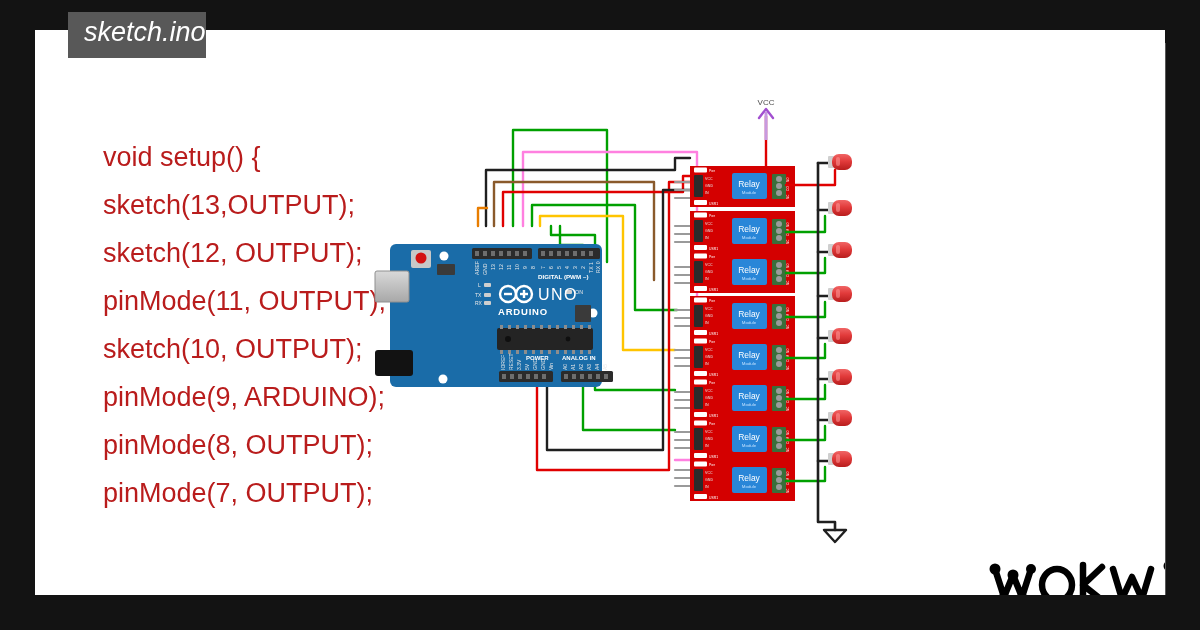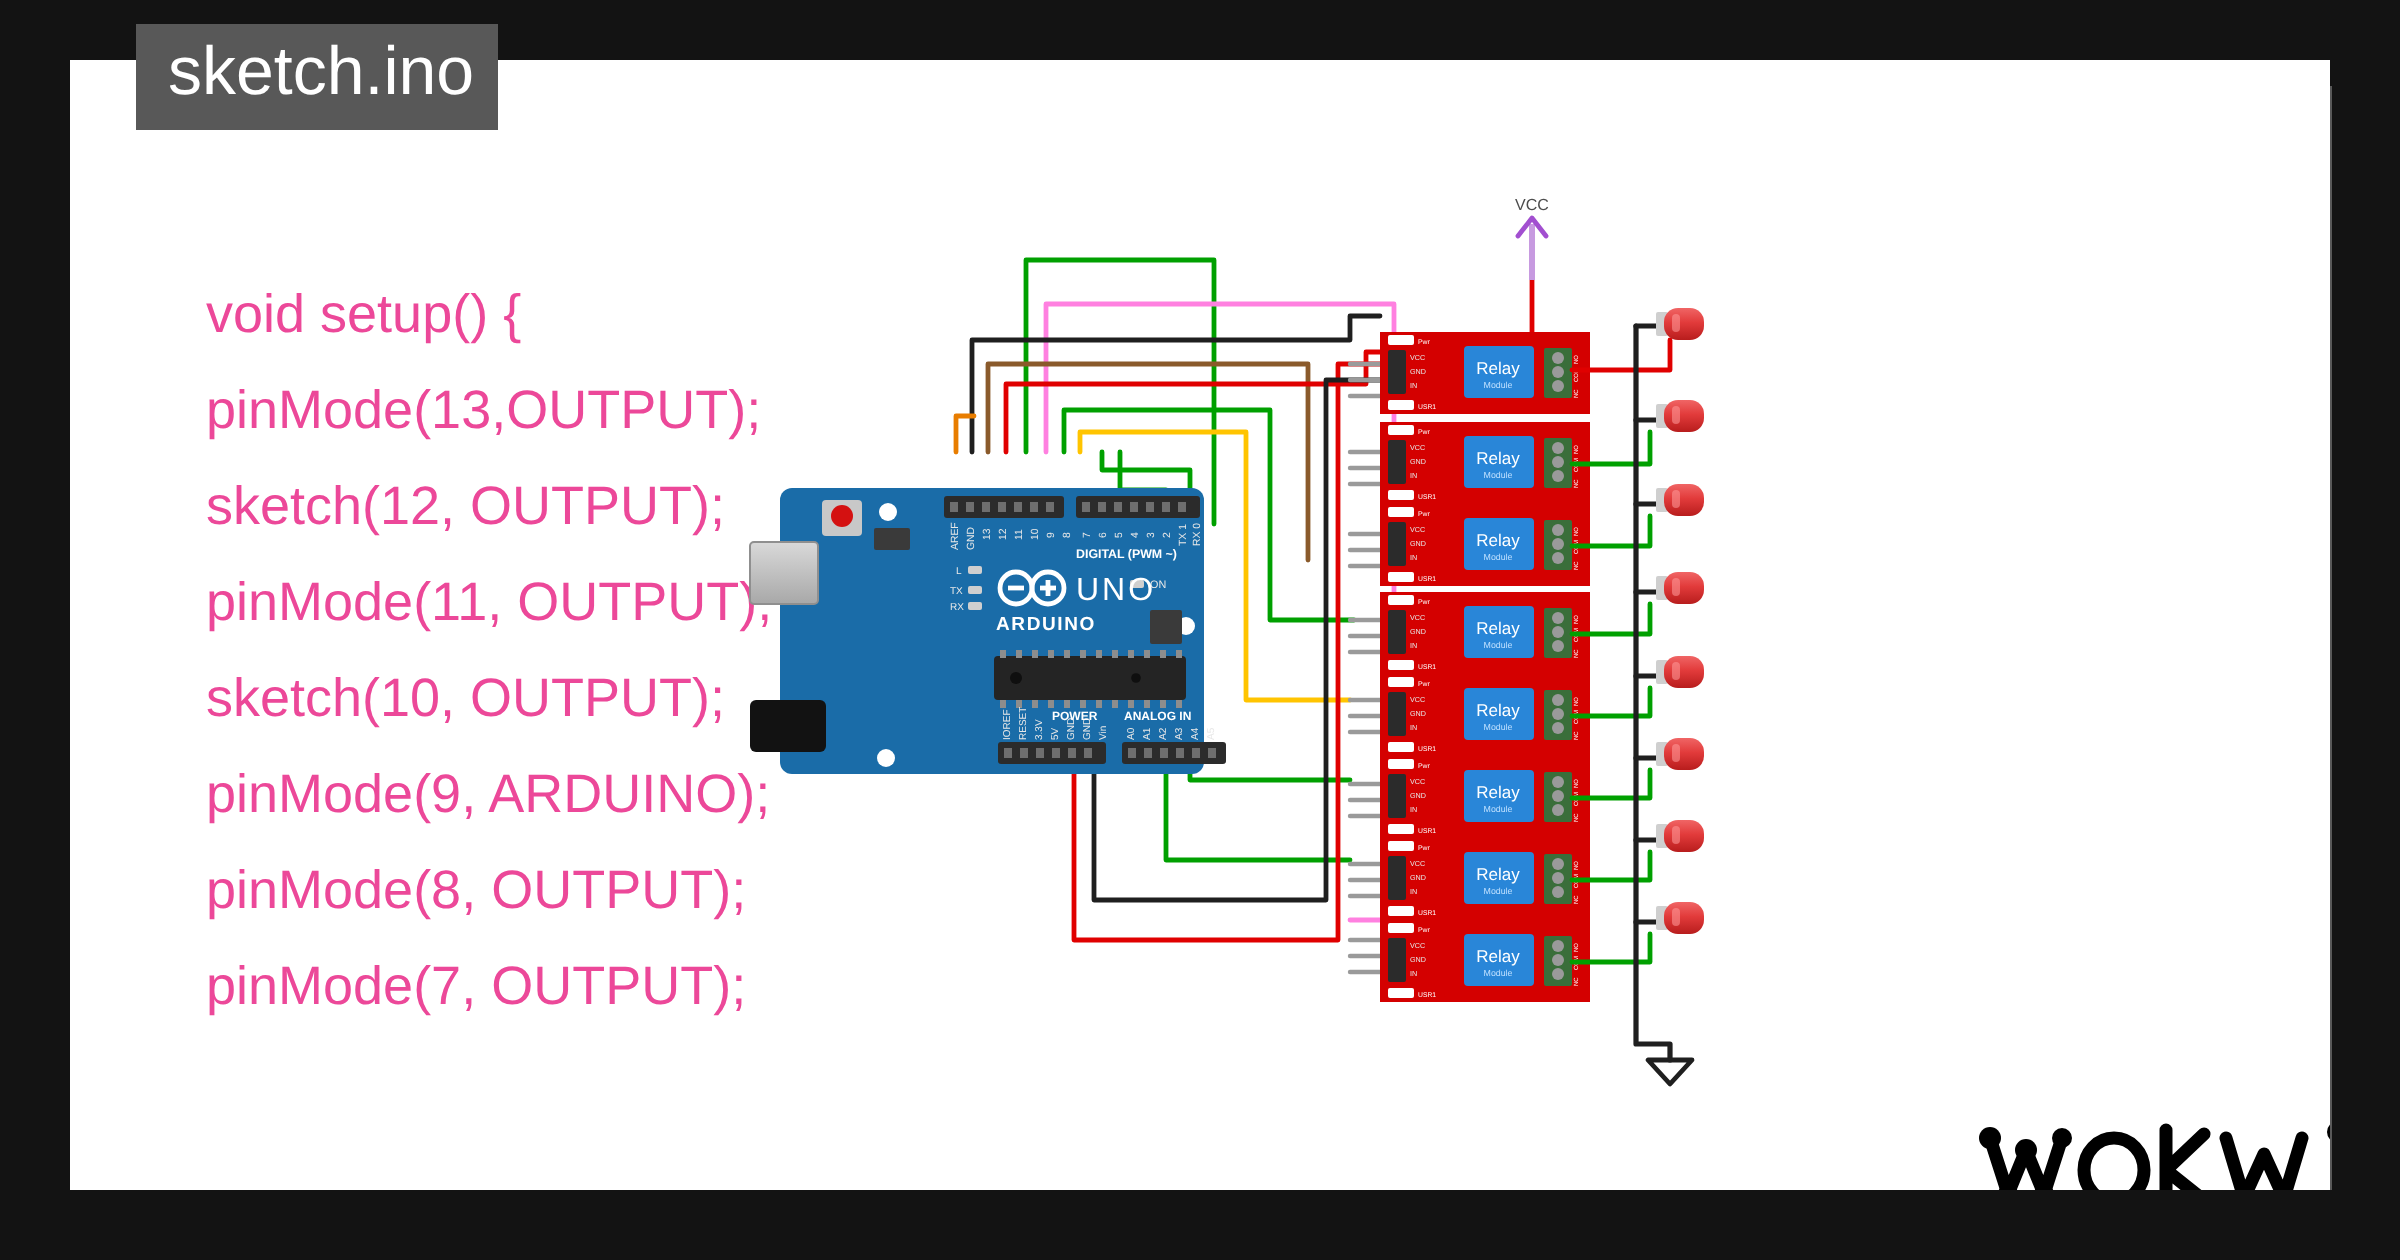--- a/index.html
+++ b/index.html
@@ -27,40 +27,41 @@
     left: 35px; top: 30px;
     width: 1130px; height: 565px;
     background: #ffffff;
     overflow: hidden;
   }
 
   
   .file-tab {
     position: absolute;
     left: 68px; top: 12px;
-    padding: 6px 12px 10px 16px;
+    padding: 6px 0 10px 16px;
     background: #585858;
     color: #ffffff;
-    font-size: 34px;
+    font-size: 27px;
     line-height: 1.1;
     font-weight: 400;
     letter-spacing: 0px;
     z-index: 40;
     font-family: "Liberation Sans", sans-serif;
+    font-style: italic;
   }
 
   
   .code {
     position: absolute;
     left: 68px; top: 103px;
     width: 420px;
     z-index: 5;
   }
   .code-line {
-    color: #ec4899;
+    color: #b91c1c;
     font-size: 27px;
     line-height: 48px;
     white-space: pre;
     font-family: "Liberation Sans", sans-serif;
   }
 
   
   .diagram { position: absolute; left: 0; top: 0; width: 1130px; height: 565px; z-index: 10; }
 
   
@@ -74,21 +75,21 @@
 <body>
 
 <div id="root">
 
   <div class="canvas-shadow"></div>
 
   <div class="canvas">
 
     <div class="code">
       <div class="code-line">void setup() {</div>
-      <div class="code-line">pinMode(13,OUTPUT);</div>
+      <div class="code-line">sketch(13,OUTPUT);</div>
       <div class="code-line">sketch(12, OUTPUT);</div>
       <div class="code-line">pinMode(11, OUTPUT);</div>
       <div class="code-line">sketch(10, OUTPUT);</div>
       <div class="code-line">pinMode(9, ARDUINO);</div>
       <div class="code-line">pinMode(8, OUTPUT);</div>
       <div class="code-line">pinMode(7, OUTPUT);</div>
     </div>
 
     <svg class="diagram" viewBox="0 0 1130 565" width="1130" height="565">
 

